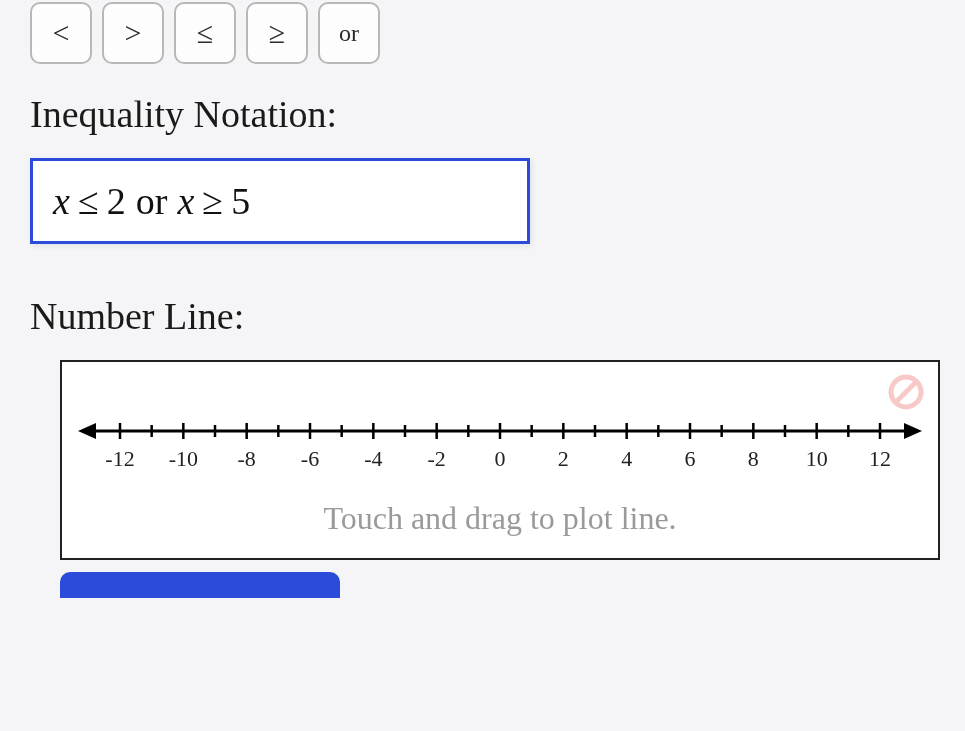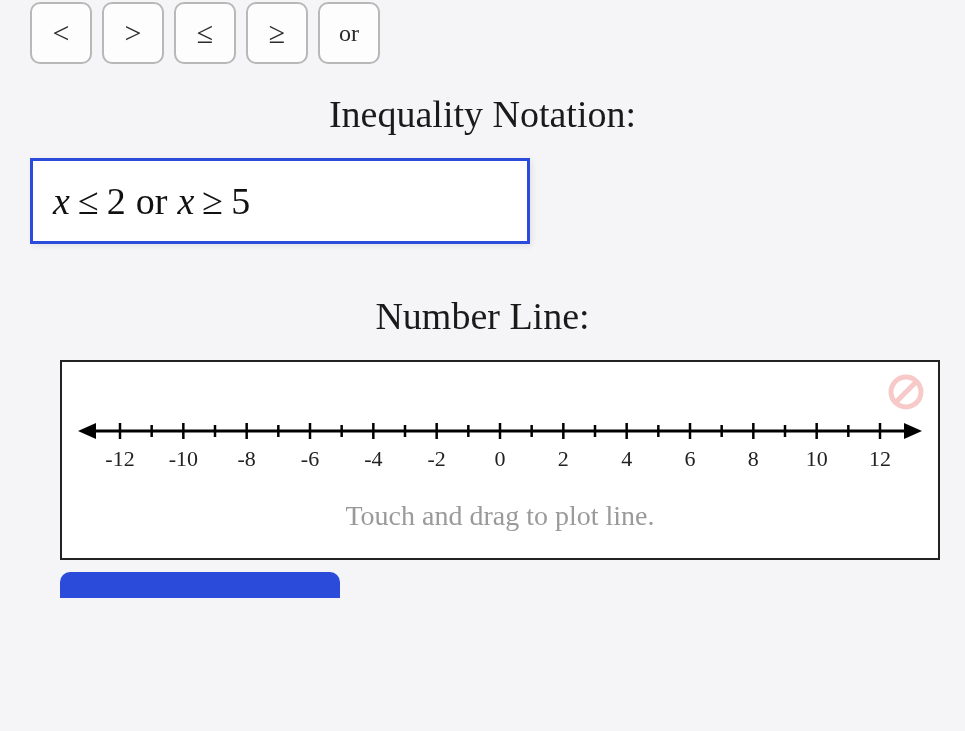--- a/index.html
+++ b/index.html
@@ -34,21 +34,20 @@
     .symbol-btn.or-btn {
       font-size: 24px;
       font-weight: normal;
     }
     .section-title {
       font-size: 38px;
       font-family: Georgia, 'Times New Roman', serif;
       margin-bottom: 22px;
       font-weight: normal;
       color: #1a1a1a;
-      text-align: center;
     }
     .input-box {
       border: 3px solid #2b4bdb;
       background: #fff;
       padding: 18px 20px;
       width: 500px;
       margin-bottom: 50px;
       box-shadow: 2px 2px 6px rgba(0,0,0,0.08);
     }
     .math-expr {
@@ -81,21 +80,21 @@
       width: 36px;
       height: 36px;
       display: flex;
       align-items: center;
       justify-content: center;
       cursor: pointer;
     }
     .numline-svg { display: block; margin: 0 auto; }
     .numline-hint {
       text-align: center;
-      font-size: 28px;
+      font-size: 32px;
       color: #9a9a9a;
       font-family: Georgia, serif;
       margin-top: 14px;
     }
     .submit-btn {
       margin-top: 12px;
       margin-left: 30px;
       width: 280px;
       height: 26px;
       background: #2b4bdb;

